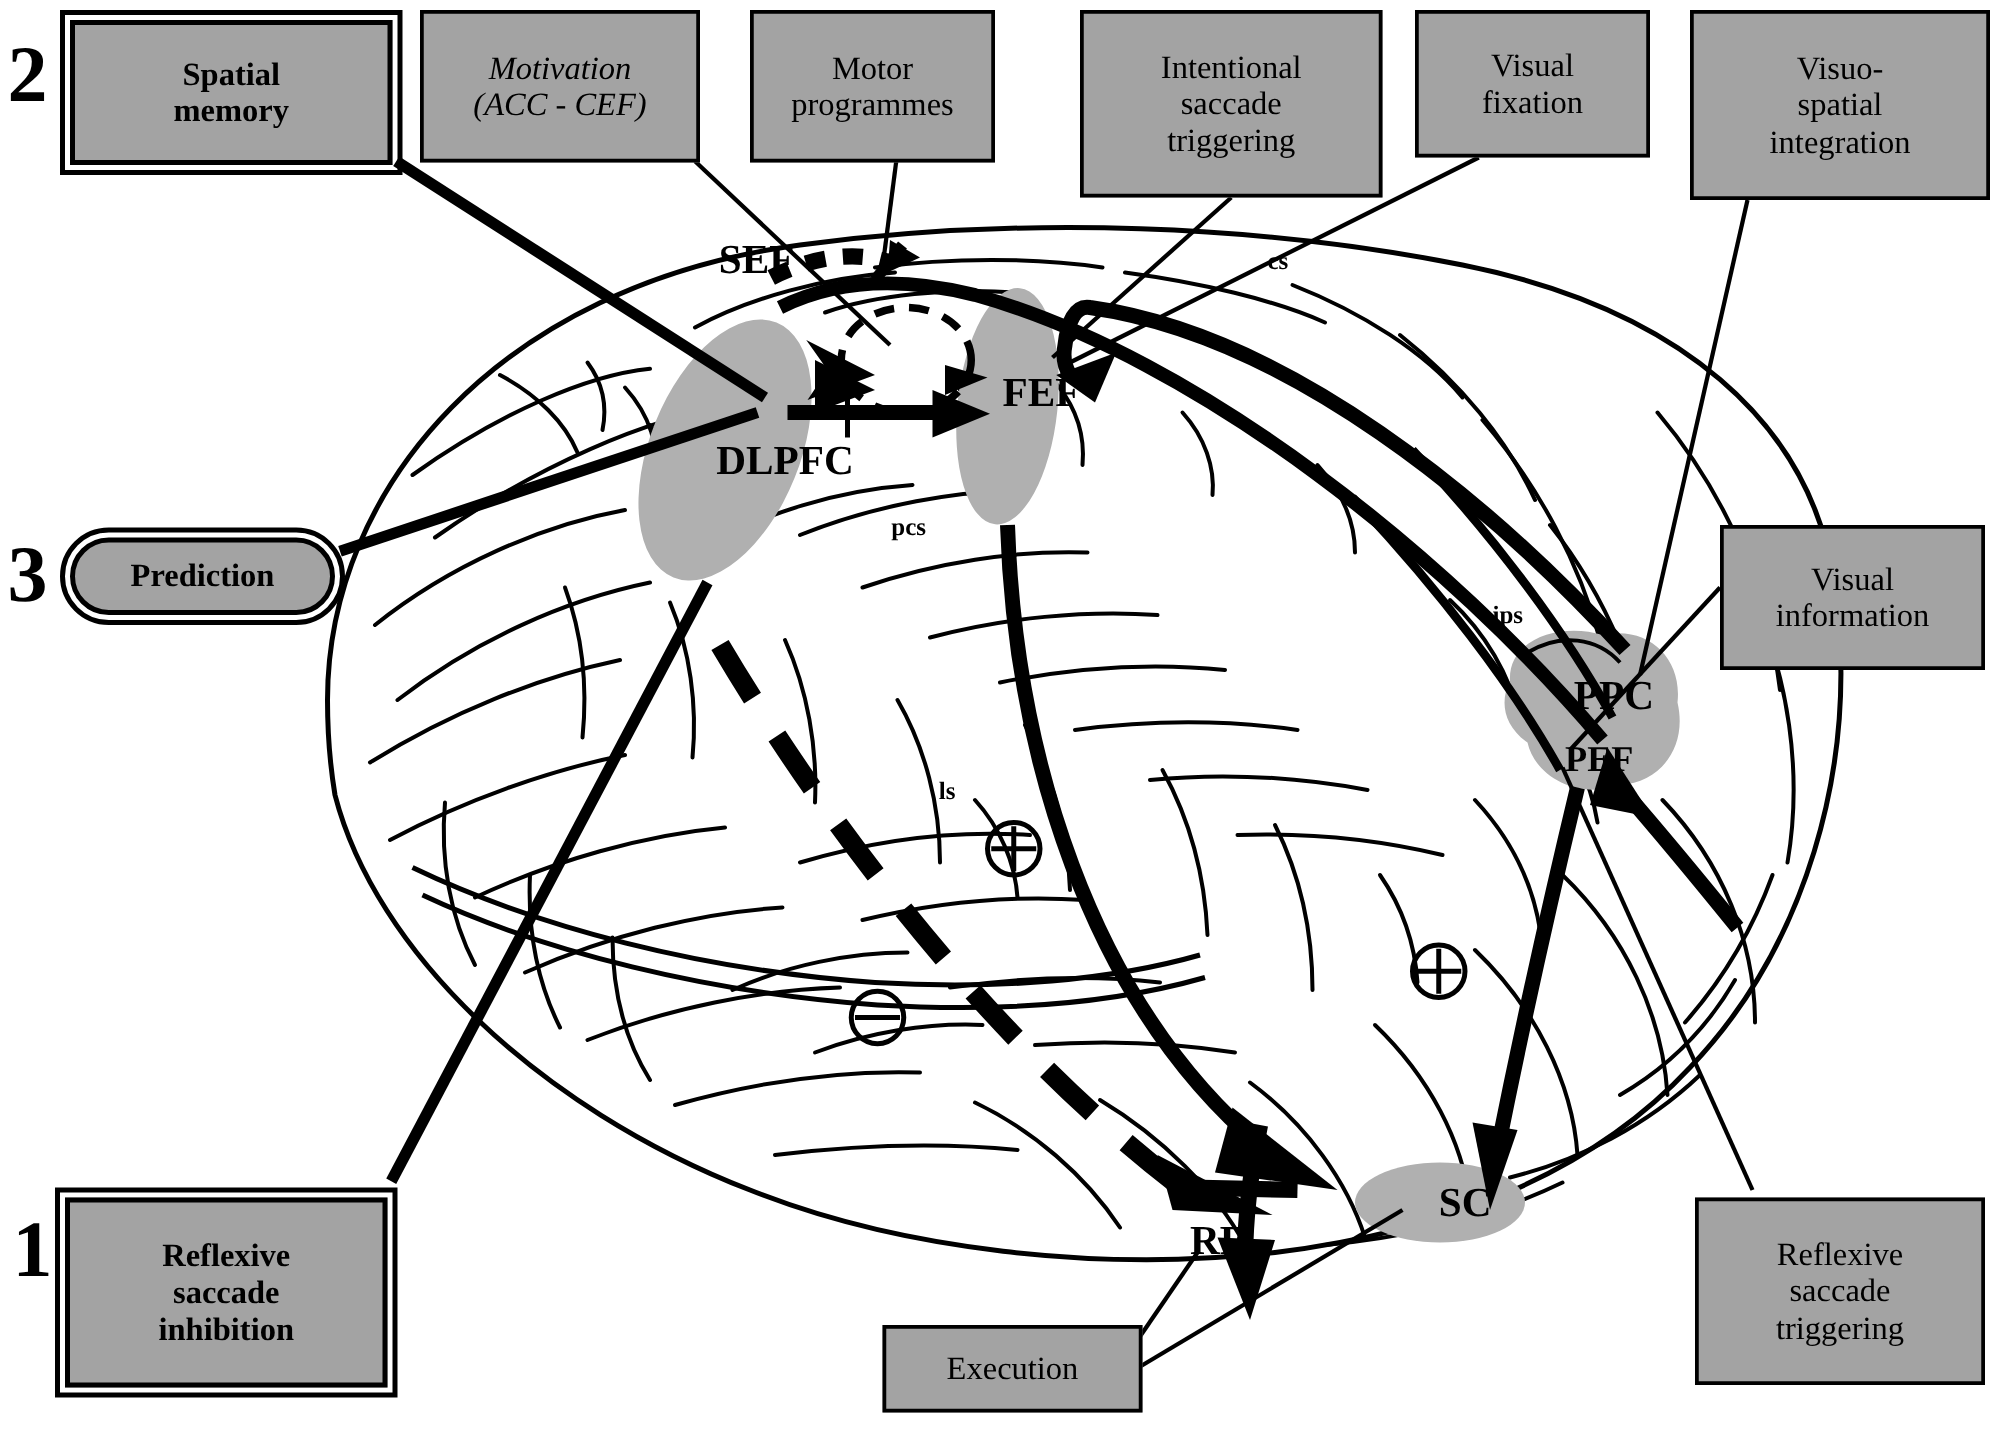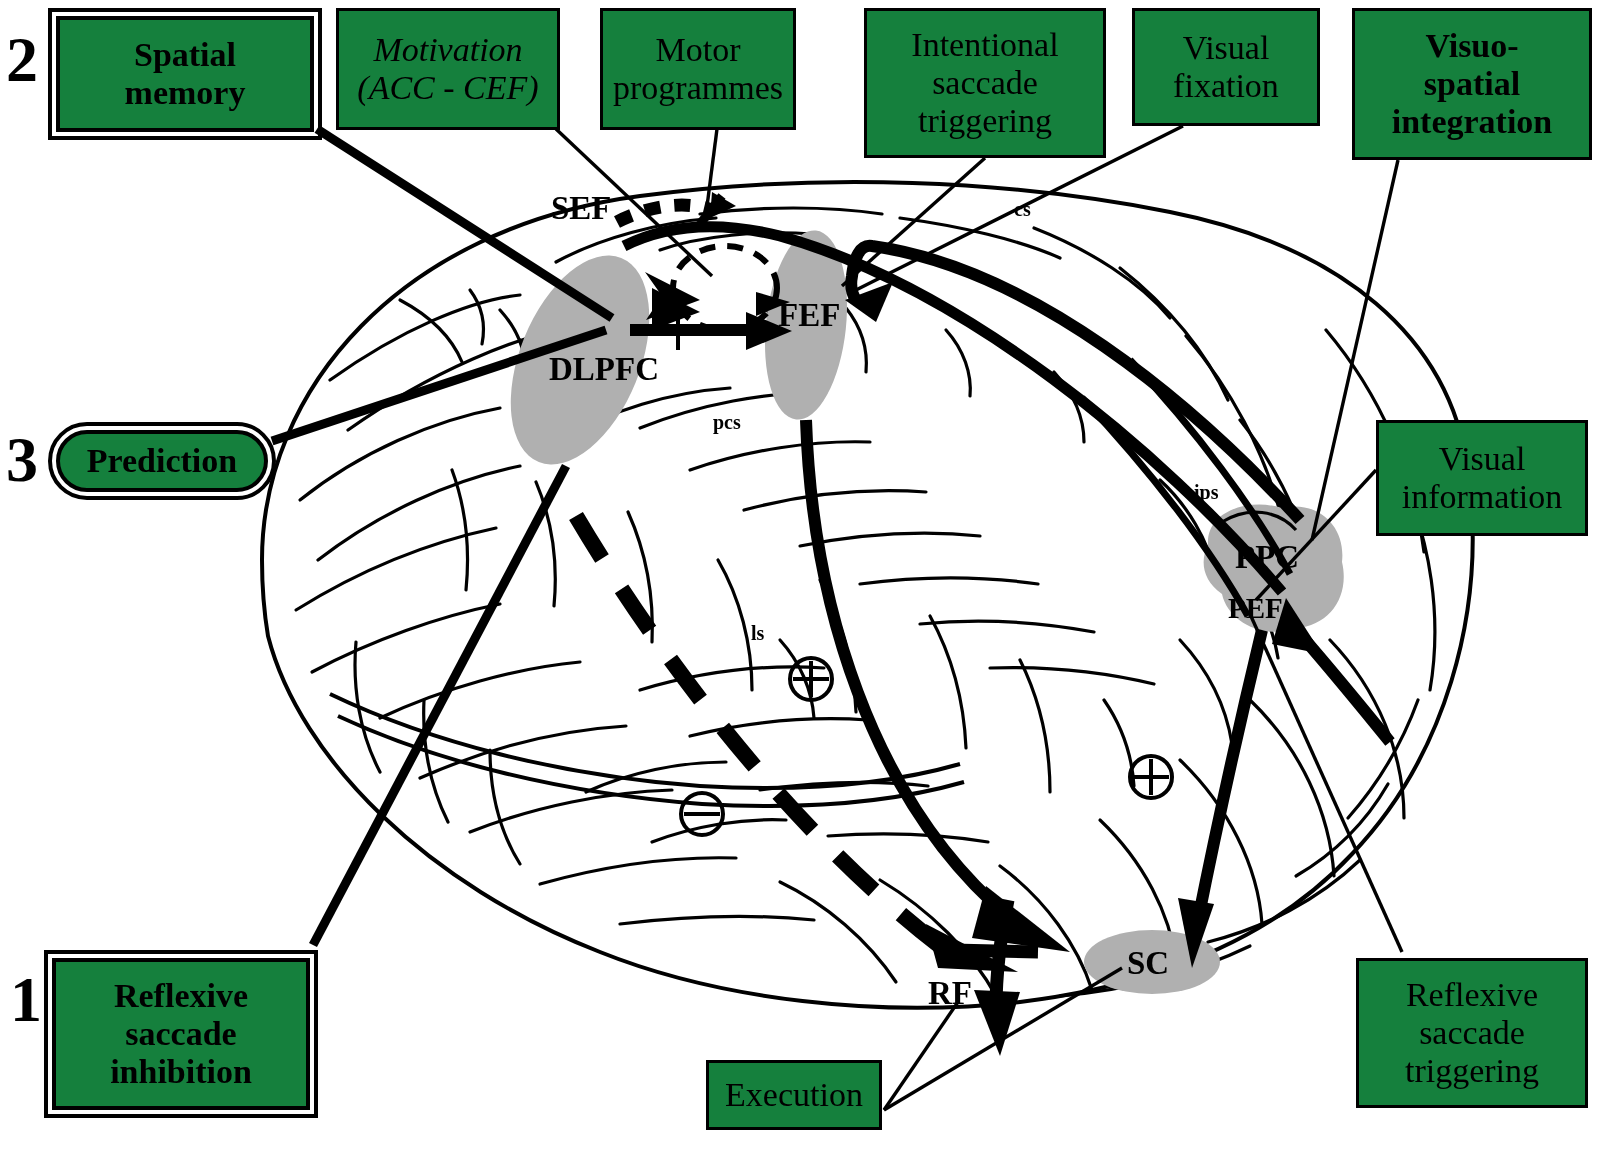--- a/index.html
+++ b/index.html
@@ -1,29 +1,29 @@
 <!DOCTYPE html>
 <html><head>
 <meta charset="utf-8">
 <style>
   html,body{margin:0;padding:0;background:#ffffff;}
   body{width:1600px;height:1156px;position:relative;overflow:hidden;
        font-family:"Liberation Serif", serif;color:#000;}
   #root{position:absolute;left:0;top:0;width:1600px;height:1156px;}
   svg.layer{position:absolute;left:0;top:0;width:1600px;height:1156px;}
   
-  .box{position:absolute;box-sizing:border-box;background:#15803d;border:3px solid #000;
+  .box{position:absolute;box-sizing:border-box;background:#a3a3a3;border:3px solid #000;
        display:flex;align-items:center;justify-content:center;text-align:center;
-       font-family:"Liberation Serif",serif;font-size:34px;line-height:1.12;z-index:6;}
+       font-family:"Liberation Serif",serif;font-size:26px;line-height:1.12;z-index:6;}
   .box.dbl{border:4px solid #000;outline:4px solid #000;outline-offset:4px;font-weight:bold;}
   .bignum{position:absolute;font-family:"Liberation Serif",serif;font-weight:bold;
           font-size:64px;line-height:1;z-index:7;}
   
   .blab{position:absolute;font-family:"Liberation Serif",serif;font-weight:bold;
-        z-index:8;white-space:nowrap;}
+        z-index:8;white-space:nowrap;margin-left:24px;}
   .sulc{position:absolute;font-family:"Liberation Serif",serif;font-weight:bold;
         font-size:20px;z-index:8;white-space:nowrap;}
 </style>
 </head>
 <body>
 
 <div id="root">
 
   <svg class="layer" viewBox="0 0 1600 1156">
     <defs>
@@ -258,42 +258,42 @@
     <span style="white-space:pre-line">Intentional
 saccade
 triggering</span>
   </div>
 
   <div class="box" style="left:1132px;top:8px;width:188px;height:118px;">
     <span style="white-space:pre-line">Visual
 fixation</span>
   </div>
 
-  <div class="box" style="left:1352px;top:8px;width:240px;height:152px;font-weight:bold;">
+  <div class="box" style="left:1352px;top:8px;width:240px;height:152px;">
     <span style="white-space:pre-line">Visuo-
 spatial
 integration</span>
   </div>
 
   <div class="box dbl" style="left:56px;top:430px;width:212px;height:62px;border-radius:31px;">
     <span style="white-space:pre-line">Prediction</span>
   </div>
 
   <div class="box" style="left:1376px;top:420px;width:212px;height:116px;">
     <span style="white-space:pre-line">Visual
 information</span>
   </div>
 
   <div class="box dbl" style="left:52px;top:958px;width:258px;height:152px;">
     <span style="white-space:pre-line">Reflexive
 saccade
 inhibition</span>
   </div>
 
-  <div class="box" style="left:706px;top:1060px;width:176px;height:70px;">
+  <div class="box" style="left:706px;top:1060px;width:208px;height:70px;">
     <span style="white-space:pre-line">Execution</span>
   </div>
 
   <div class="box" style="left:1356px;top:958px;width:232px;height:150px;">
     <span style="white-space:pre-line">Reflexive
 saccade
 triggering</span>
   </div>
 
   <div class="blab" style="left:549px;top:351px;font-size:33px;">DLPFC</div>

